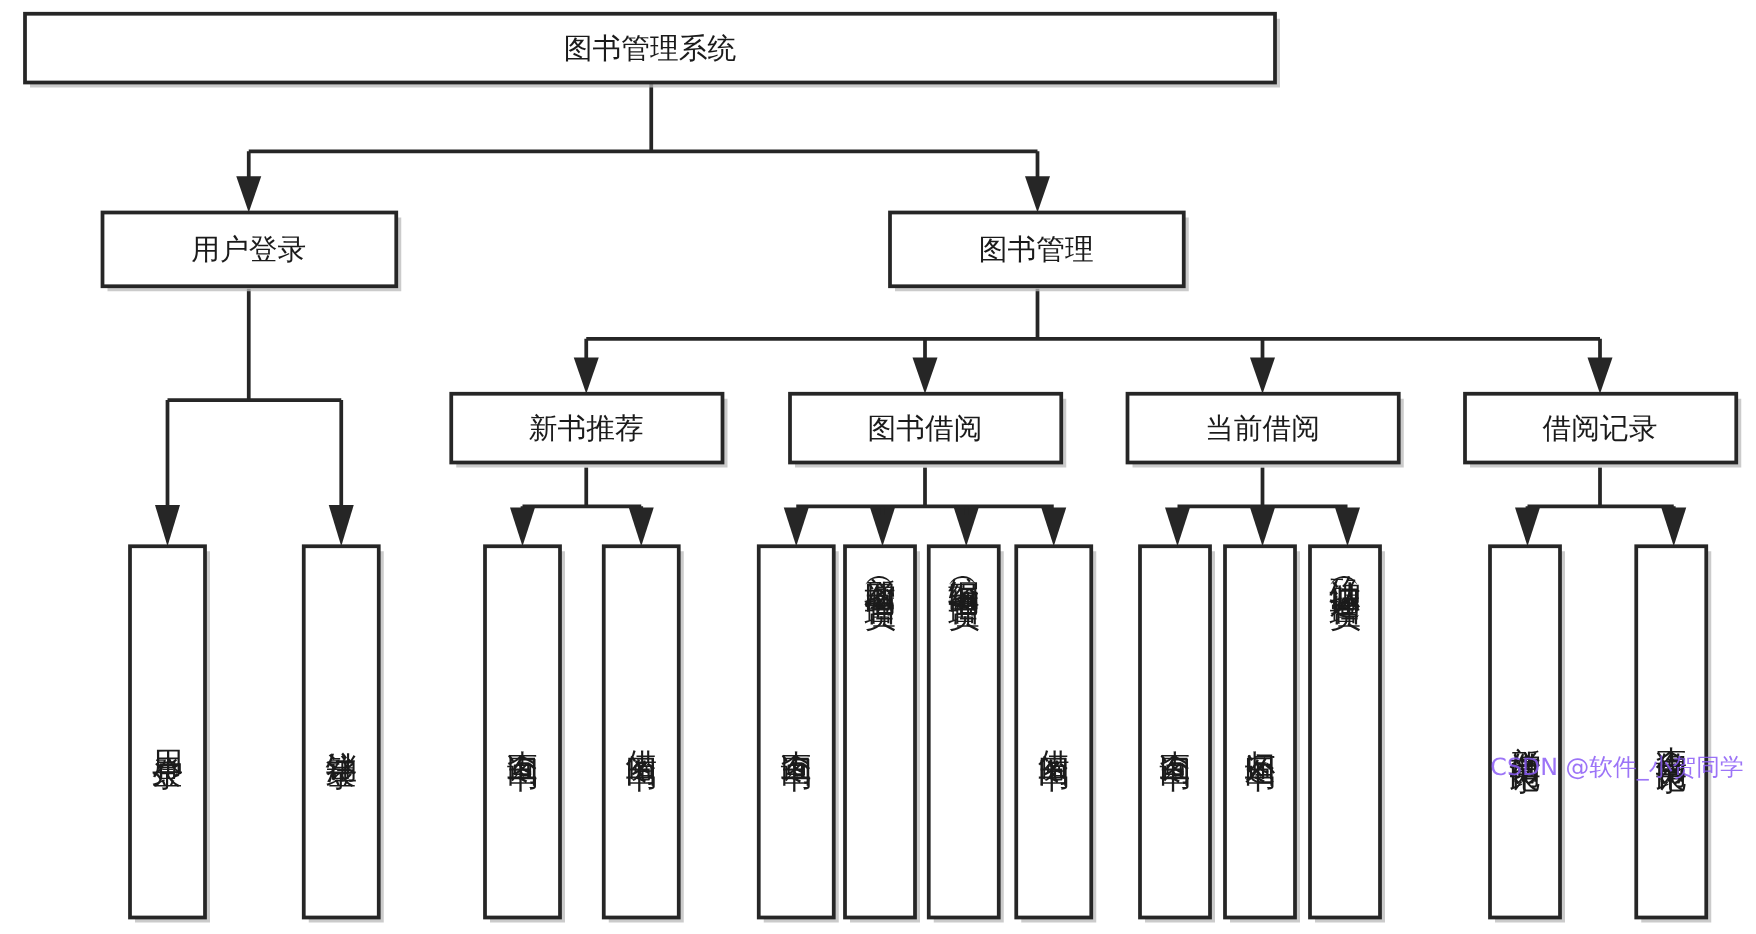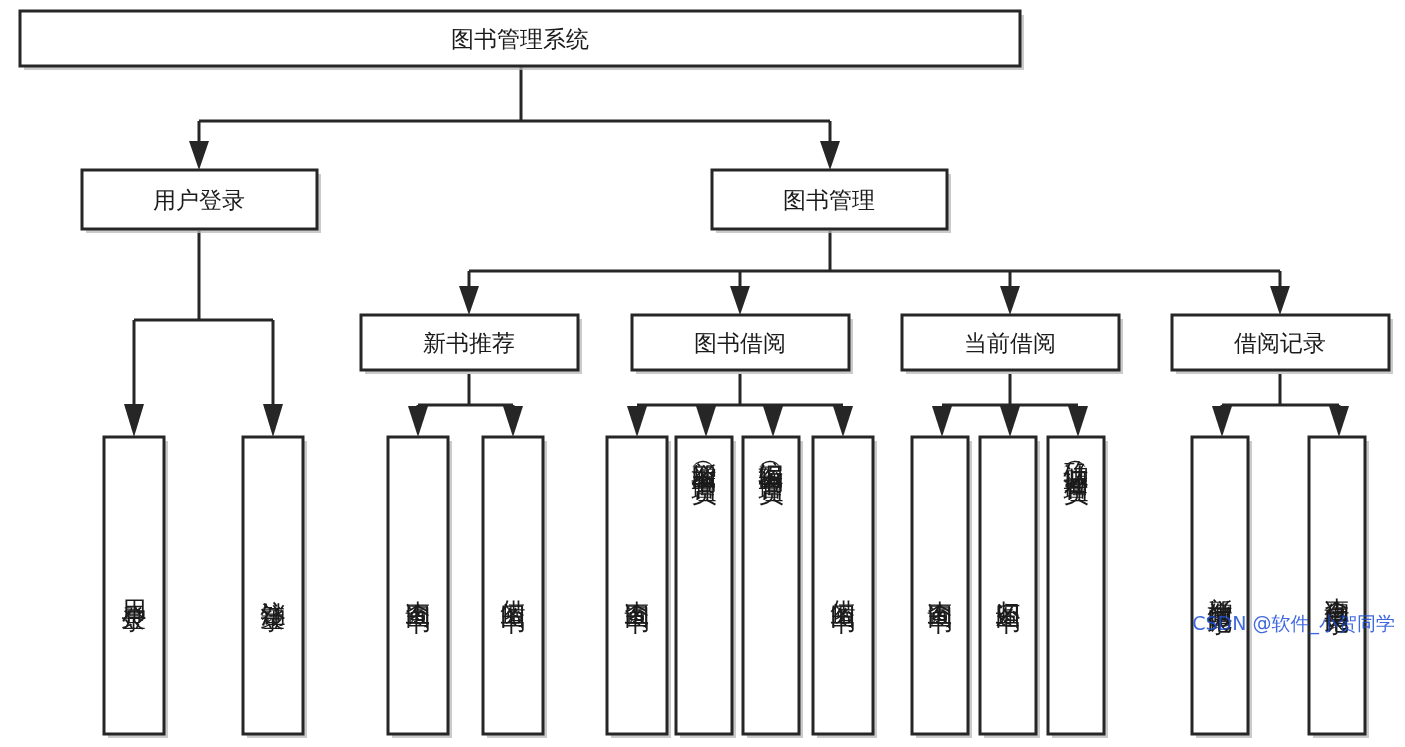--- a/index.html
+++ b/index.html
@@ -66,24 +66,24 @@
     justify-content: center;
     white-space: nowrap;
     pointer-events: none;
   }
   .leaf-label-wrap.top-align {
     justify-content: flex-start;
   }
   .watermark {
     position: absolute;
     right: 10px;
-    bottom: 14px;
+    bottom: 24px;
     font-family: "DejaVu Sans", "Liberation Sans", sans-serif;
     font-size: 19px;
-    color: #1d4ed8;
+    color: #8b5cf6;
     opacity: 0.85;
     white-space: nowrap;
   }
 </style>
 </head>
 <body>
 
 <div id="diagram-root">
 
   <svg class="flowchart" viewBox="0 0 1405 747">

